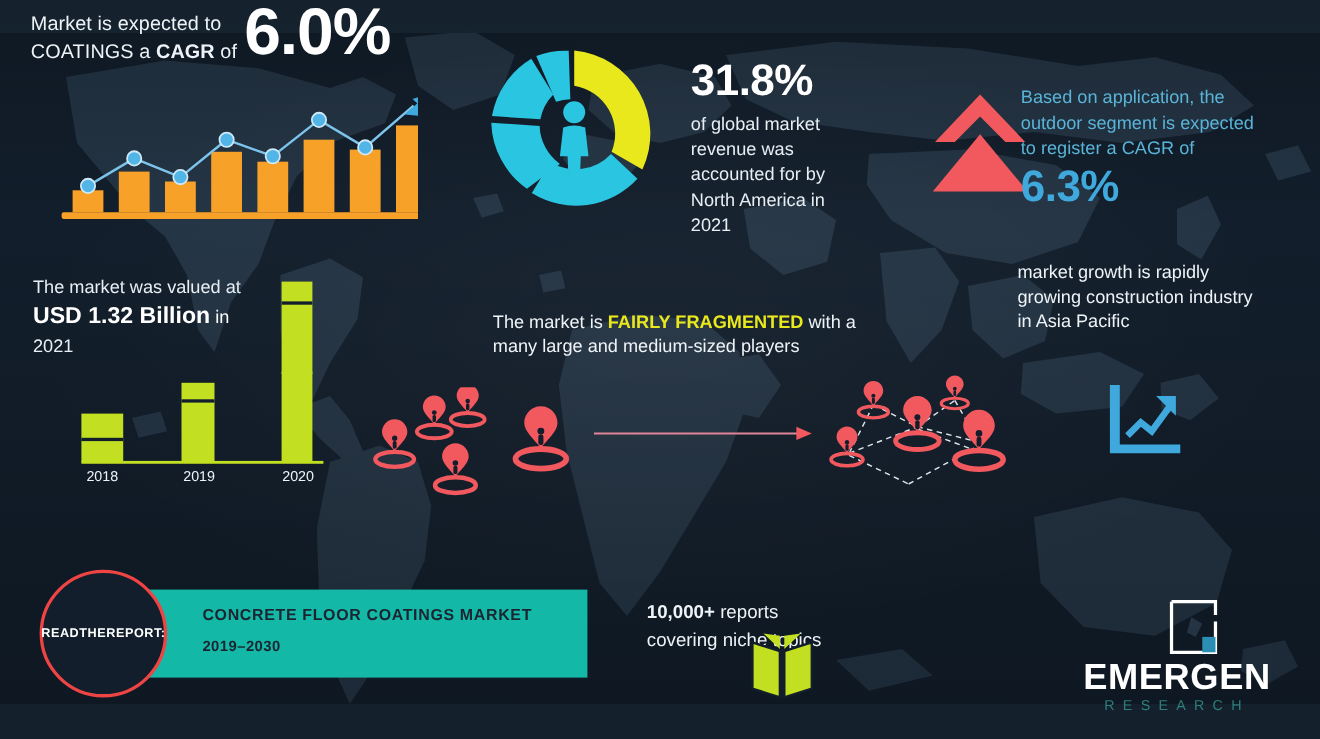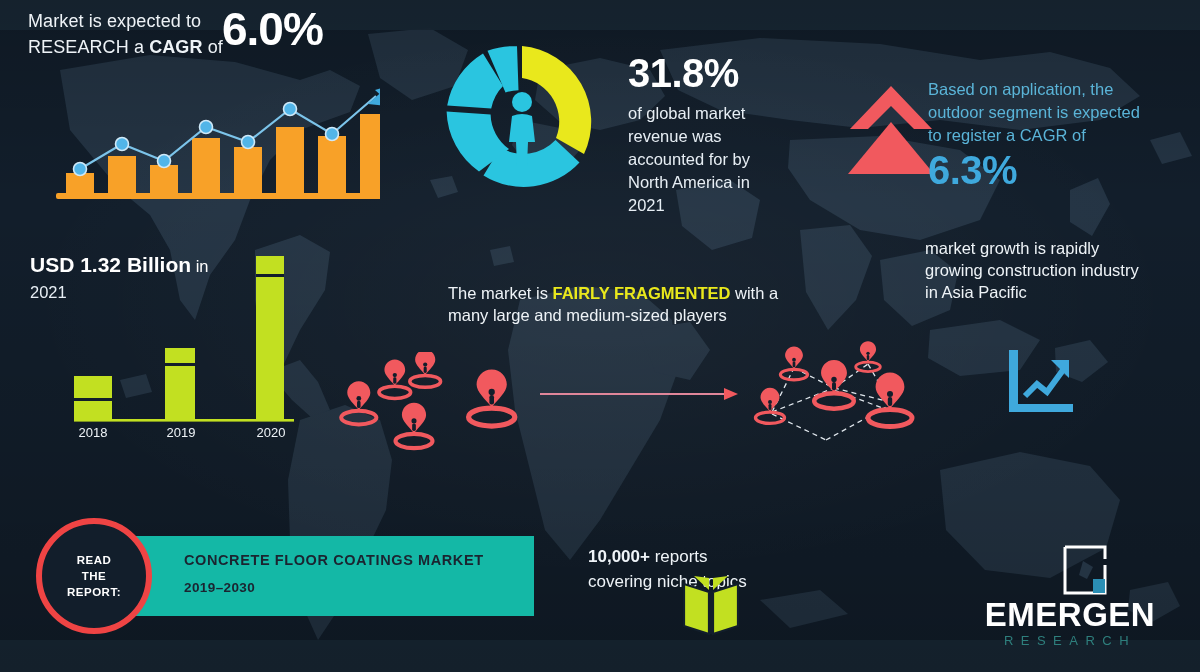--- a/index.html
+++ b/index.html
@@ -23,21 +23,21 @@
   }
 
   
   .abs { position:absolute; z-index:3; }
 
   
   #headline-block { left:28px; top:8px; width:330px; }
   #headline-block .ln { font-size:18px; line-height:26px; color:#eef3f7; letter-spacing:.1px; }
   #headline-block .b { font-weight:bold; }
   #cagr-big {
-    left:222px; top:4px; font-size:46px; font-weight:bold; color:#ffffff;
+    left:222px; top:4px; font-size:60px; font-weight:bold; color:#ffffff;
     letter-spacing:-1px; line-height:50px;
   }
 
   
   #orange-chart { left:50px; top:72px; width:330px; height:130px; }
 
   
   #donut { left:438px; top:38px; width:168px; height:168px; }
 
   
@@ -80,22 +80,22 @@
   #pins-left { left:330px; top:352px; width:200px; height:105px; }
   #pins-right { left:738px; top:340px; width:195px; height:125px; }
   #transition-arrow { left:540px; top:385px; width:200px; height:18px; }
 
   
   #report-banner { left:104px; top:536px; width:430px; height:80px; background:#14b8a6; }
   #report-banner .t1 { position:absolute; left:80px; top:16px; font-size:14.5px; font-weight:bold; color:#1b2430; letter-spacing:.6px; }
   #report-banner .t2 { position:absolute; left:80px; top:44px; font-size:13.5px; font-weight:bold; color:#1b2430; letter-spacing:.4px; }
   #report-circle {
     left:36px; top:518px; width:116px; height:116px; border-radius:50%;
-    background:#121e2b; border:6px solid #ef4444; z-index:5;
-    display:flex; align-items:center; justify-content:center; flex-direction:column;
+    background:#121e2b; border:3px solid #ef4444; z-index:5;
+    display:flex; align-items:center; justify-content:center; flex-direction:row;
   }
   #report-circle .cl { font-size:11.5px; font-weight:bold; color:#ffffff; line-height:16px; letter-spacing:.5px; text-align:center; }
 
   
   #reports-block { left:588px; top:544px; width:220px; }
   #reports-block .ln { font-size:17px; line-height:25px; color:#eef3f7; }
   #reports-block .b { font-weight:bold; }
   #book-icon { left:680px; top:572px; width:62px; height:66px; }
 
   
@@ -166,21 +166,21 @@
         <path d="M0,0 L1200,0 L1200,30 L0,30 Z"></path>
         <path d="M0,640 L1200,640 L1200,672 L0,672 Z"></path>
       </g>
     </svg>
   </div>
   <div class="vignette"></div>
 
   <div class="abs" id="headline-block">
     <div class="ln">Market is expected to</div>
     <div class="ln">
-      <span>RESEARCH a </span><span class="b">CAGR</span><span> of</span>
+      <span>COATINGS a </span><span class="b">CAGR</span><span> of</span>
     </div>
   </div>
   <div class="abs" id="cagr-big">6.0%</div>
 
   <div class="abs" id="orange-chart">
     <svg viewBox="0 0 330 130" width="330" height="130">
 
       <g fill="#f8a128">
         <rect x="16" y="101" width="28" height="20"></rect>
         <rect x="58" y="84" width="28" height="37"></rect>
@@ -250,20 +250,21 @@
   </div>
 
   <div class="abs" id="outdoor-block">
     <div class="sub">Based on application, the</div>
     <div class="sub">outdoor segment is expected</div>
     <div class="sub">to register a CAGR of</div>
     <div class="big">6.3%</div>
   </div>
 
   <div class="abs" id="usd-block">
+    <div class="l1">The market was valued at</div>
     <div class="l2">
       <span>USD 1.32 Billion</span><span class="thin"> in</span>
     </div>
     <div class="l3">2021</div>
   </div>
 
   <div class="abs" id="green-chart">
     <svg viewBox="0 0 250 104" width="250" height="104">
 
       <g>

